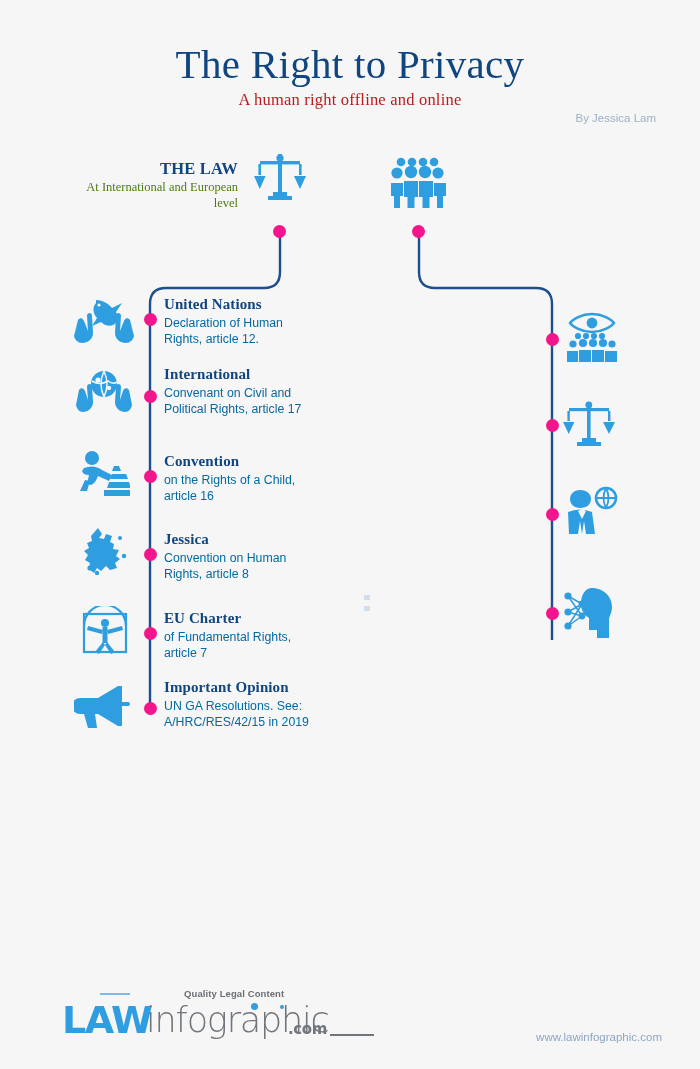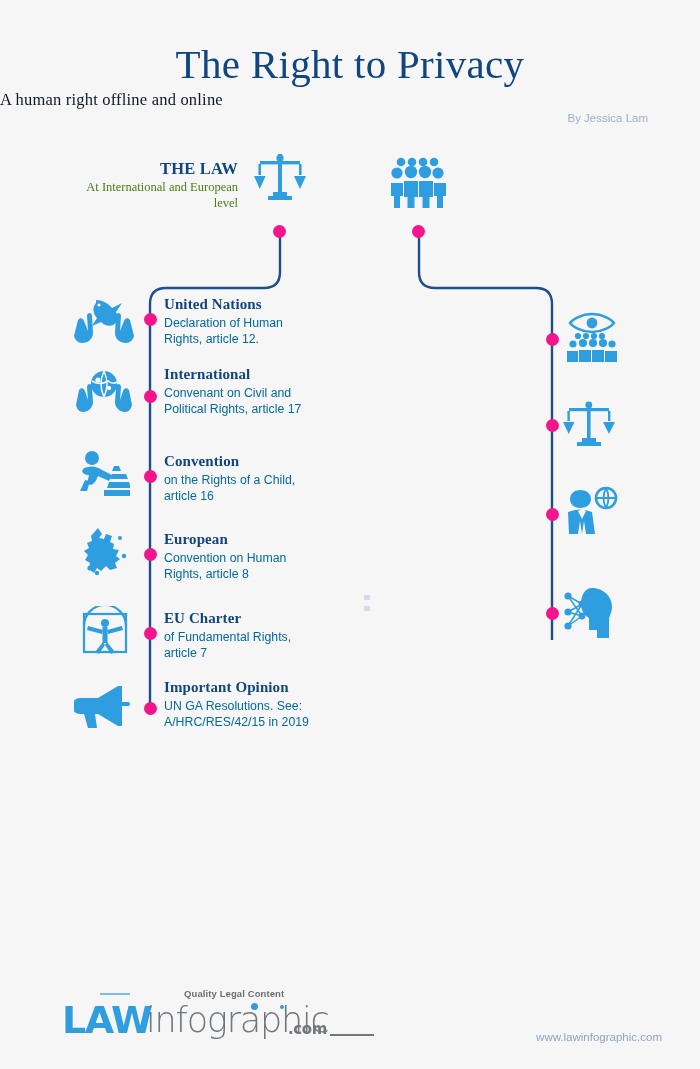--- a/index.html
+++ b/index.html
@@ -14,26 +14,26 @@
   
   .title {
     position: absolute; left: 0; top: 40px; width: 700px;
     text-align: center;
     font-family: "Liberation Serif", serif;
     font-size: 41px; font-weight: 400; letter-spacing: .3px;
     color: #11457f;
   }
   .subtitle {
     position: absolute; left: 0; top: 90px; width: 700px;
-    text-align: left;
-    font-family: "Liberation Serif", serif;
-    font-size: 16.5px; color: #0f172a; letter-spacing: .2px;
+    text-align: center;
+    font-family: "Liberation Serif", serif;
+    font-size: 16.5px; color: #b91c1c; letter-spacing: .2px;
   }
   .byline {
-    position: absolute; right: 52px; top: 112px;
+    position: absolute; right: 44px; top: 112px;
     font-size: 11.5px; color: #9db0c8;
   }
 
   
   .sec-head { position: absolute; }
   .sec-head .h-title {
     font-family: "Liberation Serif", serif;
     font-weight: bold; font-size: 16.5px; color: #11457f;
     letter-spacing: .2px; line-height: 1.15;
   }
@@ -224,21 +224,21 @@
           <path d="M7 30 l5 1 -3 10 h-7 Z"></path>
           <path d="M36 16 l5 0 2 5 h-9 Z"></path>
           <path d="M34 24 h14 l2 5 H32 Z"></path>
           <path d="M31 32 h20 l2 6 H29 Z"></path>
           <rect x="26" y="40" width="26" height="6"></rect>
         </g>
       </svg>
     </div>
 
     <div class="item left-item" style="top:531px;">
-      <div class="it-title">European</div>
+      <div class="it-title">Jessica</div>
       <div class="it-body">Convention on Human Rights, article 8</div>
     </div>
     <div class="dot" style="left:144px; top:548px;"></div>
     <div class="icon-box" style="left:80px; top:526px;">
       <svg width="50" height="52" viewBox="0 0 50 52">
         <g fill="#2f9ee0">
           <path d="M18 2 l4 6 -3 4 5 1 2 -5 6 2 -2 6 4 2 -1 5 6 1 -3 6 4 3 -5 4 2 5 -7 2 -4 -4 -5 5 -4 -3 -3 5 -5 -4 1 -6 -5 -3 3 -5 -4 -4 5 -3 -2 -5 5 -2 -1 -5 Z"></path>
           <circle cx="10" cy="42" r="2.6"></circle>
           <circle cx="17" cy="47" r="2.2"></circle>
           <circle cx="40" cy="12" r="2"></circle>

